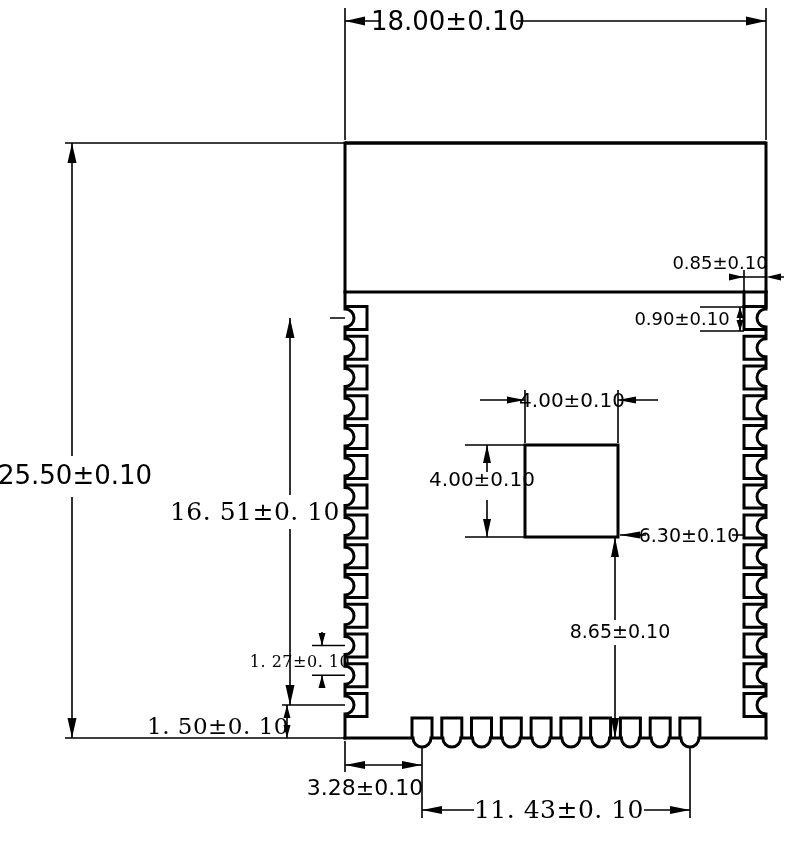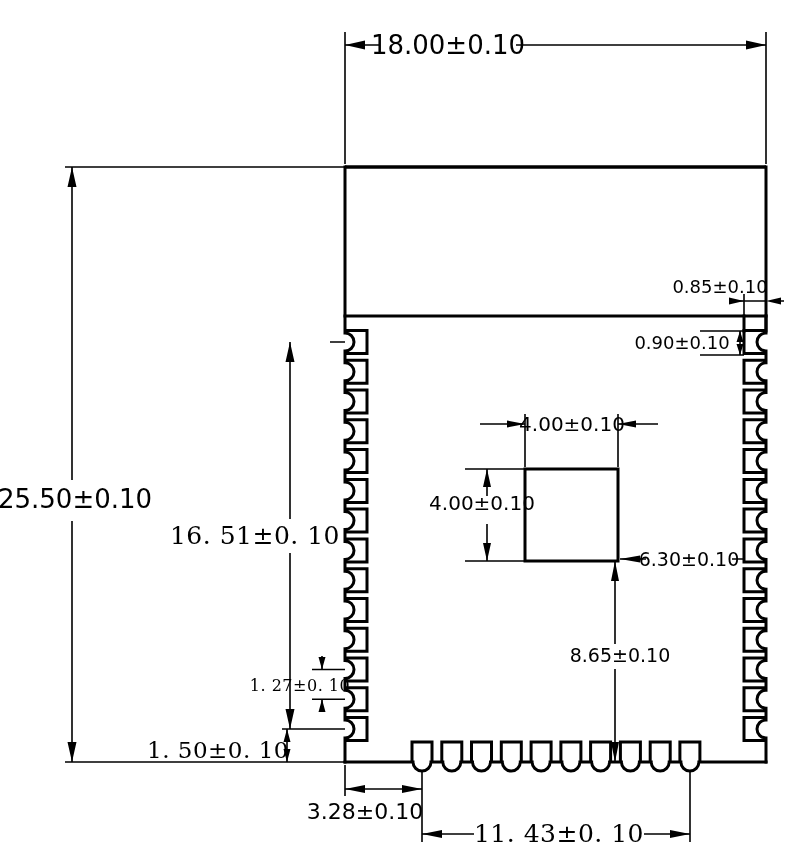--- a/index.html
+++ b/index.html
@@ -1,18 +1,18 @@
 <!DOCTYPE html>
 <html><head>
 <meta charset="utf-8">
 <title>Package Outline</title>
 <style>
   html,body{margin:0;padding:0;}
   body{width:802px;height:842px;overflow:hidden;font-family:"DejaVu Sans",sans-serif;}
-  .stage{position:relative;width:802px;height:727px;margin-top:24px;}
+  .stage{position:relative;width:802px;height:727px;}
   svg{display:block;}
   .outline{stroke:currentColor;stroke-width:3;fill:none;stroke-linejoin:miter;stroke-linecap:square;}
   .thick4{stroke:currentColor;stroke-width:3.5;fill:none;}
   .thin{stroke:currentColor;stroke-width:1.6;fill:none;stroke-linecap:butt;}
   .arrow{fill:currentColor;stroke:none;}
   text{fill:currentColor;}
   .dim-sans{font-family:"DejaVu Sans","Liberation Sans",sans-serif;}
   .dim-serif{font-family:"DejaVu Serif","Liberation Serif",serif;letter-spacing:0.5px;}
 </style>
 </head>

